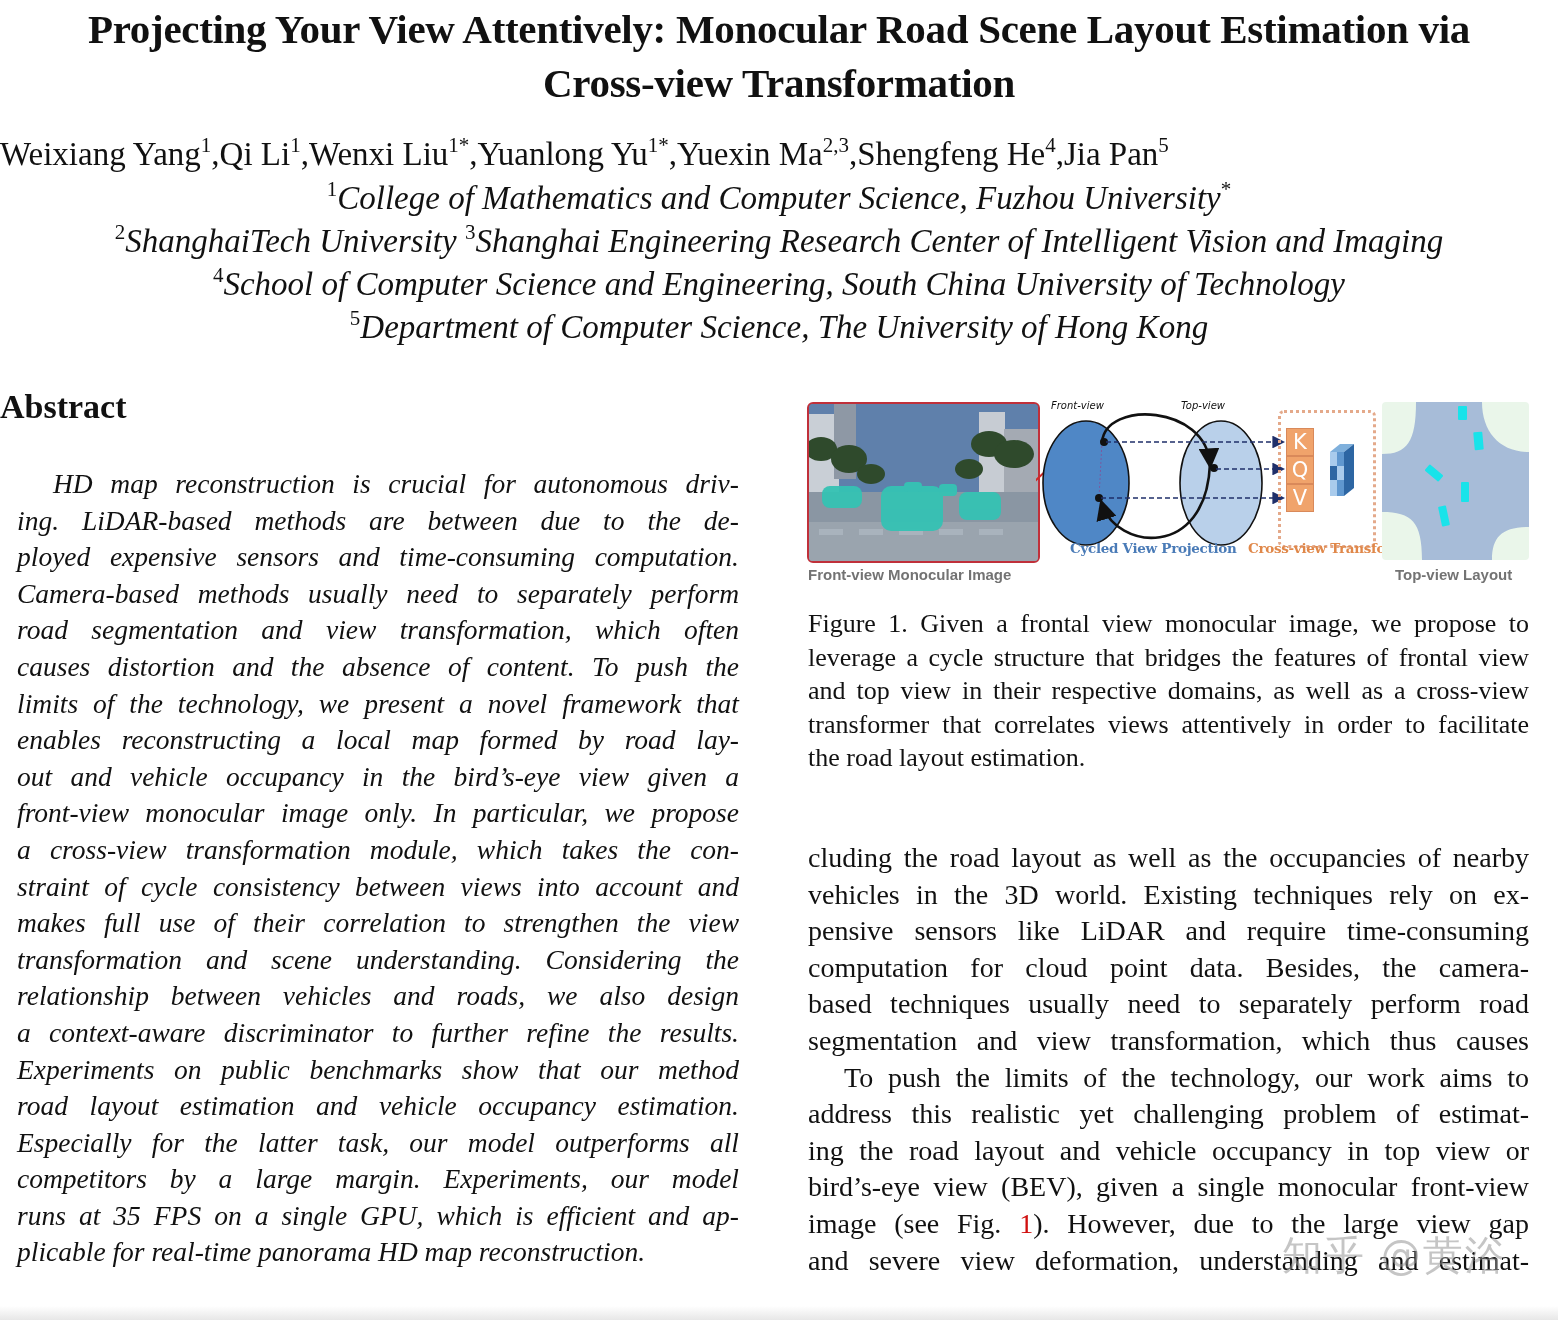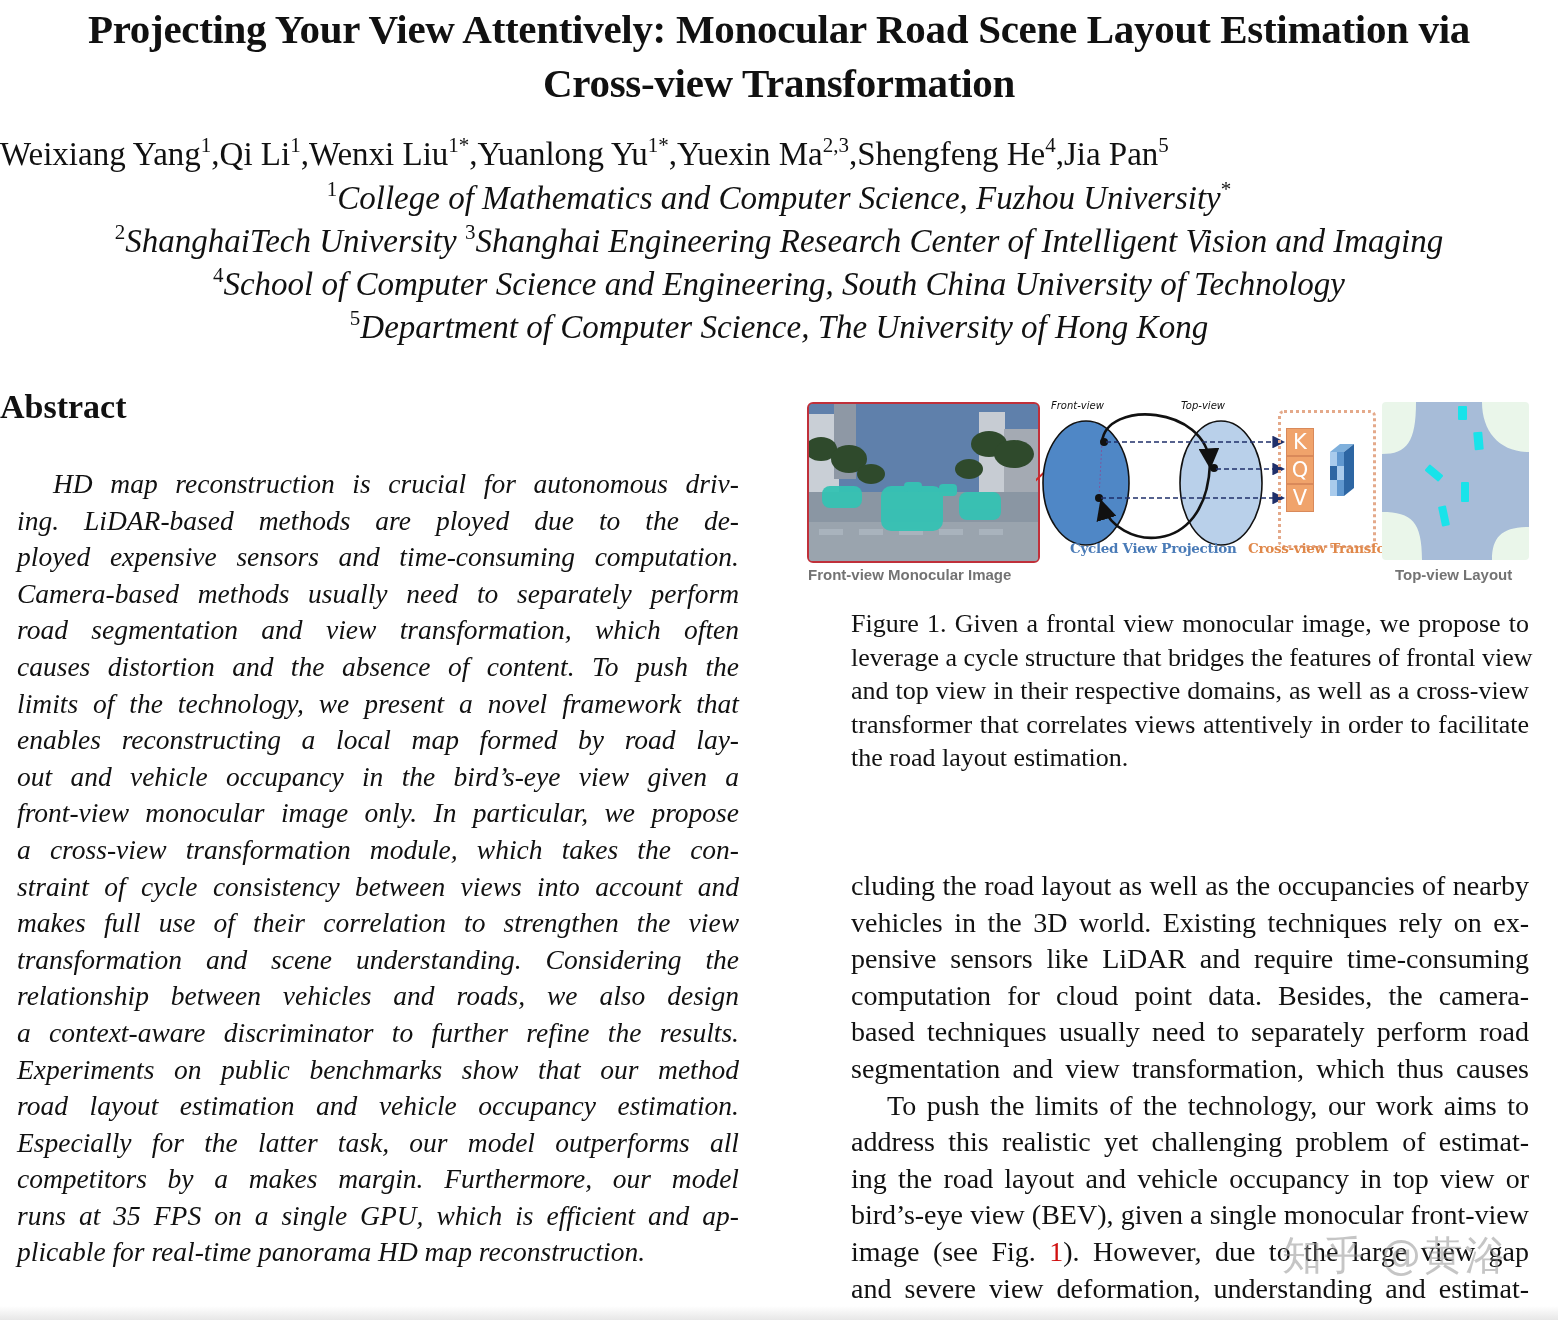--- a/index.html
+++ b/index.html
@@ -18,23 +18,23 @@
     .figure { position: absolute; left: 806px; top: 400px; width: 724px; height: 190px; }
     .photo { position: absolute; left: 1px; top: 2px; width: 229px; height: 157px; border: 2px solid #c0303a; border-radius: 6px; overflow: hidden; background: linear-gradient(#5e7fa8 0%, #7b96b9 35%, #9aa7b5 50%, #8b98a6 65%, #b3b9c0 100%); }
     .fig-label { position: absolute; font-family: Liberation Sans, sans-serif; font-weight: bold; font-size: 15px; color: #737373; white-space: nowrap; }
     .fig-italic { position: absolute; font-family: "DejaVu Sans", sans-serif; font-style: italic; font-size: 10px; color: #111; white-space: nowrap; }
     .fig-sub { position: absolute; font-family: "DejaVu Serif", serif; font-weight: bold; font-size: 13.5px; white-space: nowrap; letter-spacing: -0.3px; }
     .kqv { position: absolute; left: 480px; width: 26px; height: 26px; background: #f0a36b; color: #fff; font-family: "DejaVu Sans", sans-serif; font-size: 21px; text-align: center; line-height: 26px; border: 1px solid #d9895a; }
     .transformer-box { position: absolute; left: 472px; top: 10px; width: 92px; height: 132px; border: 3px dotted #e4a98a; border-radius: 6px; }
     .topview { position: absolute; left: 576px; top: 2px; width: 147px; height: 158px; background: #eaf6ea; border-radius: 4px; overflow: hidden; }
 
     .caption { position: absolute; left: 808px; top: 607px; width: 721px; font-size: 26px; line-height: 33.6px; }
-    .caption .line, .body-right .line { display: block; text-align: justify; text-align-last: justify; white-space: nowrap; margin-left: 43px; }
+    .caption .line, .body-right .line { display: block; text-align: justify; text-align-last: justify; white-space: nowrap; }
     .caption .line.last, .body-right .line.last { text-align-last: left; }
-    .body-right { position: absolute; left: 808px; top: 868px; width: 721px; font-size: 28px; line-height: 36.6px; }
+    .body-right { position: absolute; left: 808px; top: 840px; width: 721px; font-size: 28px; line-height: 36.6px; }
     .body-right .line { height: 36.6px; }
     .body-right .indent { padding-left: 36px; }
     .ref { color: #d01010; }
     .watermark { position: absolute; left: 1282px; top: 1228px; font-family: "DejaVu Sans", sans-serif; font-size: 40px; color: rgba(150,150,150,0.55); letter-spacing: 2px; white-space: nowrap; pointer-events: none; }
     .bottom-fade { position: absolute; left: 0; top: 1306px; width: 1558px; height: 14px; background: linear-gradient(rgba(240,240,240,0), rgba(228,228,228,0.9)); }
   </style>
 </head>
 <body>
 
 <div class="title">
@@ -47,39 +47,39 @@
 </div>
 
 <div class="affil" style="top:177px"><sup>1</sup><span>College of Mathematics and Computer Science, Fuzhou University</span><sup>*</sup></div>
 <div class="affil" style="top:220px"><sup>2</sup><span>ShanghaiTech University </span><sup>3</sup><span>Shanghai Engineering Research Center of Intelligent Vision and Imaging</span></div>
 <div class="affil" style="top:263px"><sup>4</sup><span>School of Computer Science and Engineering, South China University of Technology</span></div>
 <div class="affil" style="top:306px"><sup>5</sup><span>Department of Computer Science, The University of Hong Kong</span></div>
 
 <div class="abstract-heading">Abstract</div>
 <div class="abstract-body">
   <span class="line indent">HD map reconstruction is crucial for autonomous driv-</span>
-  <span class="line">ing.  LiDAR-based methods are ployed due to the de-</span>
+  <span class="line">ing.  LiDAR-based methods are between due to the de-</span>
   <span class="line">ployed expensive sensors and time-consuming computation.</span>
   <span class="line">Camera-based methods usually need to separately perform</span>
   <span class="line">road segmentation and view transformation, which often</span>
   <span class="line">causes distortion and the absence of content.  To push the</span>
   <span class="line">limits of the technology, we present a novel framework that</span>
   <span class="line">enables reconstructing a local map formed by road lay-</span>
   <span class="line">out and vehicle occupancy in the bird’s-eye view given a</span>
   <span class="line">front-view monocular image only. In particular, we propose</span>
   <span class="line">a cross-view transformation module, which takes the con-</span>
   <span class="line">straint of cycle consistency between views into account and</span>
   <span class="line">makes full use of their correlation to strengthen the view</span>
   <span class="line">transformation and scene understanding.  Considering the</span>
   <span class="line">relationship between vehicles and roads, we also design</span>
   <span class="line">a context-aware discriminator to further refine the results.</span>
   <span class="line">Experiments on public benchmarks show that our method</span>
   <span class="line">road layout estimation and vehicle occupancy estimation.</span>
   <span class="line">Especially for the latter task, our model outperforms all</span>
-  <span class="line">competitors by a makes margin.  Furthermore, our model</span>
+  <span class="line">competitors by a large margin.  Experiments, our model</span>
   <span class="line">runs at 35 FPS on a single GPU, which is efficient and ap-</span>
   <span class="line last">plicable for real-time panorama HD map reconstruction.</span>
 </div>
 
 <div class="figure">
 
   <div class="photo">
     <svg width="229" height="157" viewBox="0 0 229 157">
       <rect x="0" y="0" width="229" height="95" fill="#5f80ab"></rect>
       <rect x="0" y="10" width="30" height="90" fill="#c9cfd6"></rect>

